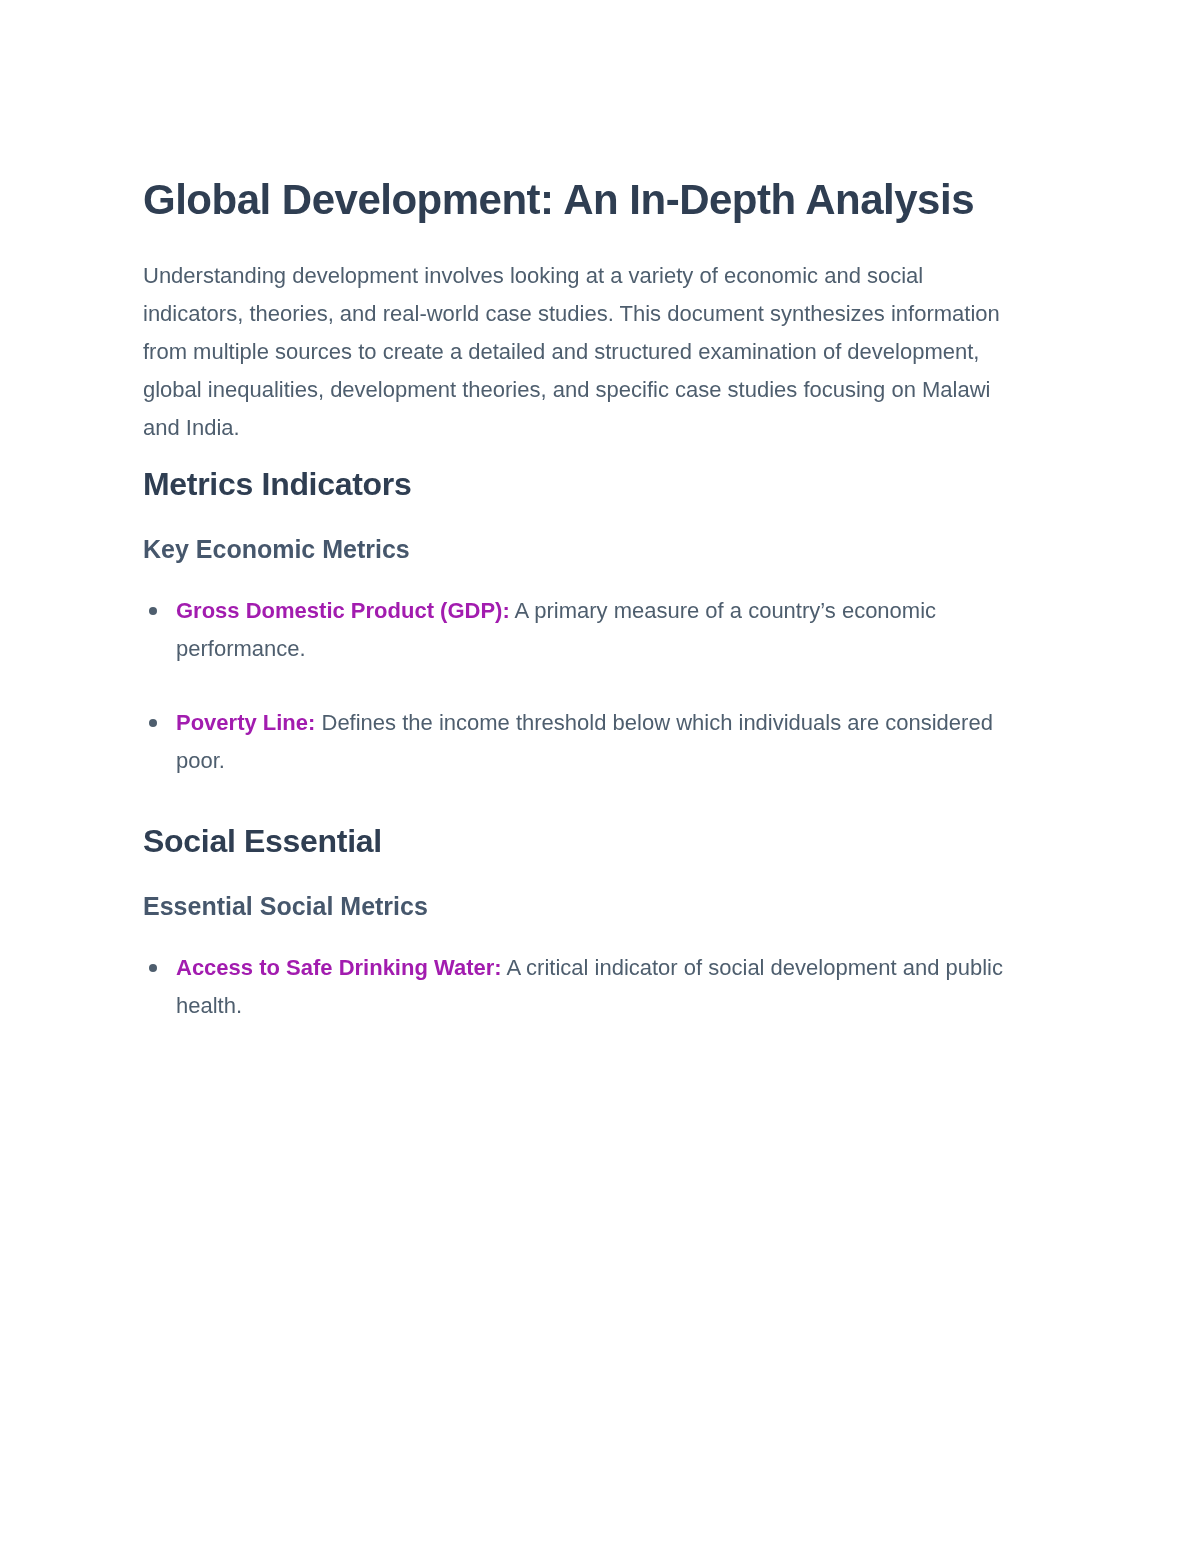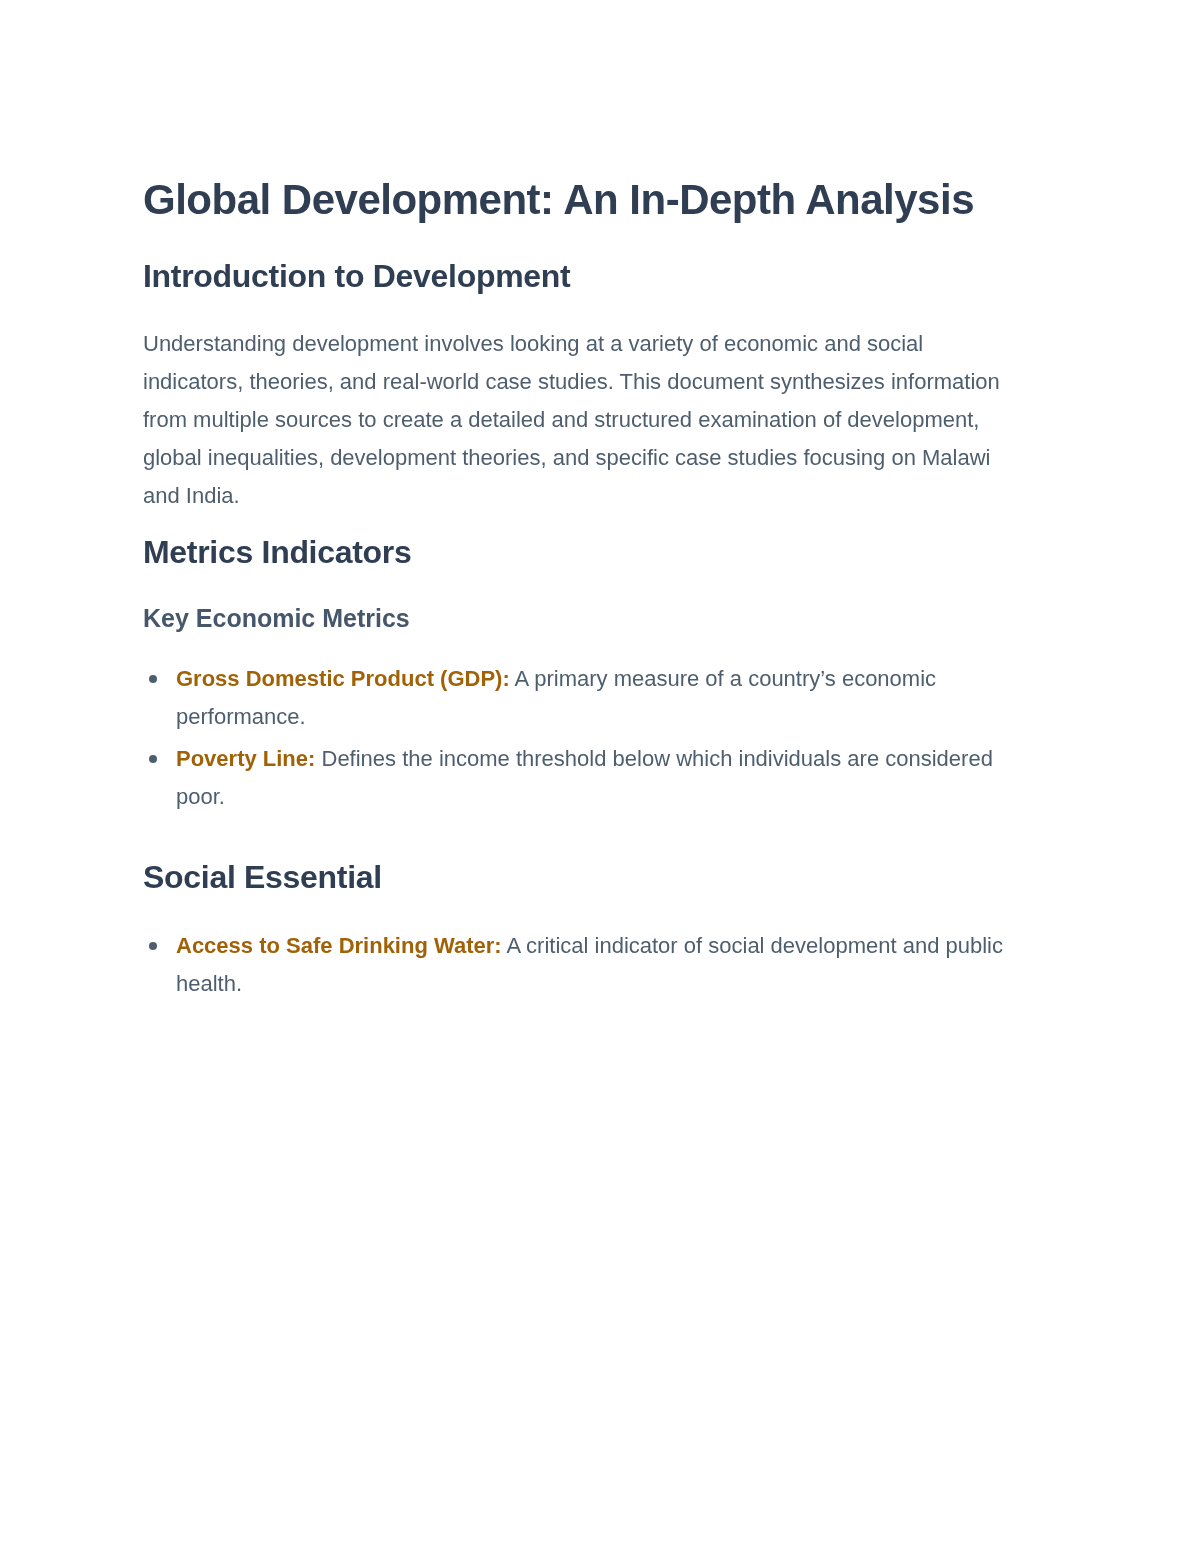--- a/index.html
+++ b/index.html
@@ -58,65 +58,65 @@
     padding: 0 0 0 33px;
   }
   ul.bullet-list li {
     position: relative;
     font-size: 22px;
     line-height: 38px;
     max-width: 890px;
     color: #4e5e6e;
   }
   ul.bullet-list li + li {
-    margin-top: 4px;
+    margin-top: 36px;
   }
   ul.bullet-list li::before {
     content: "";
     position: absolute;
     left: -27px;
     top: 15px;
     width: 8px;
     height: 8px;
     border-radius: 50%;
     background: #4e5e6e;
   }
   .run-in-label {
     font-weight: 700;
-    color: #a16207;
+    color: #a21caf;
   }
   section { margin: 0; }
 </style>
 </head>
 <body>
 
 <main class="page">
 
   <h1 class="doc-title">Global Development: An In-Depth Analysis</h1>
 
   <section>
-    <h2 class="section-heading">Introduction to Development</h2>
     <p class="body-text">Understanding development involves looking at a variety of economic and social indicators, theories, and real-world case studies. This document synthesizes information from multiple sources to create a detailed and structured examination of development, global inequalities, development theories, and specific case studies focusing on Malawi and India.</p>
   </section>
 
   <section>
     <h2 class="section-heading">Metrics Indicators</h2>
     <h3 class="sub-heading">Key Economic Metrics</h3>
     <ul class="bullet-list">
       <li>
         <span class="run-in-label">Gross Domestic Product (GDP):</span><span> A primary measure of a country’s economic performance.</span>
       </li>
       <li>
         <span class="run-in-label">Poverty Line:</span><span> Defines the income threshold below which individuals are considered poor.</span>
       </li>
     </ul>
   </section>
 
   <section>
     <h2 class="section-heading">Social Essential</h2>
+    <h3 class="sub-heading">Essential Social Metrics</h3>
     <ul class="bullet-list">
       <li>
         <span class="run-in-label">Access to Safe Drinking Water:</span><span> A critical indicator of social development and public health.</span>
       </li>
     </ul>
   </section>
 
 </main>
 
 </body></html>

